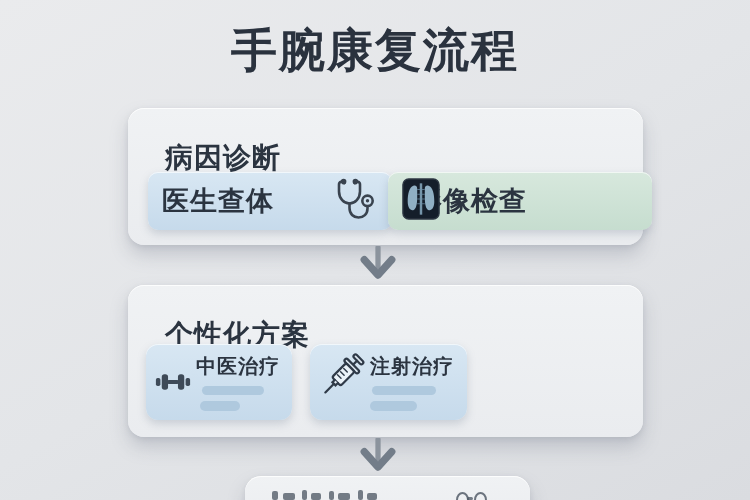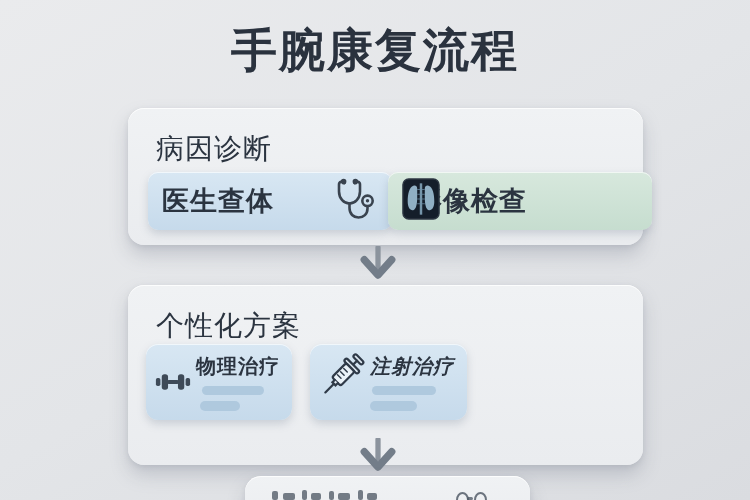--- a/index.html
+++ b/index.html
@@ -17,42 +17,42 @@
     text-align:center;font-size:46px;font-weight:700;
     color:#2a323e;letter-spacing:2px;
   }
   .card{
     position:absolute;border-radius:16px;
     background:linear-gradient(180deg,#f0f2f4 0%,#eaecef 100%);
     box-shadow:0 10px 18px rgba(125,132,145,.32),0 2px 5px rgba(125,132,145,.18),
                inset 0 1px 0 rgba(255,255,255,.8);
   }
   .card1{left:128px;top:108px;width:515px;height:137px;}
-  .card2{left:128px;top:285px;width:515px;height:180px;}
+  .card2{left:128px;top:285px;width:515px;height:152px;}
   .card3{left:245px;top:476px;width:285px;height:60px;}
   .card-heading{
-    position:absolute;left:20px;top:14px;margin:8px;
-    font-size:28px;font-weight:400;color:#2b3440;letter-spacing:1px;
+    position:absolute;left:20px;top:14px;margin:17px;
+    font-size:28px;font-weight:700;color:#2b3440;letter-spacing:1px;
   }
   .pill{
     position:absolute;border-radius:10px;
     display:flex;align-items:center;
     box-shadow:0 4px 9px rgba(115,130,148,.28),inset 0 1px 0 rgba(255,255,255,.65);
   }
   .tone-blue{background:linear-gradient(180deg,#d8e7f3 0%,#c6daeb 100%);}
   .tone-green{background:linear-gradient(180deg,#d7e8dd 0%,#c6ddcf 100%);}
   .pill-label{font-size:27px;font-weight:700;color:#2b3440;letter-spacing:1px;}
   
   .pill-exam{left:20px;top:64px;width:218px;height:58px;padding:0 12px 0 14px;justify-content:space-between;}
   .pill-imaging{left:260px;top:64px;width:240px;height:58px;padding:0 10px 0 14px;}
   .pill-imaging .pill-label{margin-left:13px;}
   
   .mini{position:absolute;top:59px;height:76px;border-radius:12px;display:block;}
   .mini-1{left:18px;width:146px;}
-  .mini-2{left:182px;width:157px;font-style:italic;}
+  .mini-2{left:182px;width:157px;}
   .mini-3{left:354px;width:148px;}
   .mini .mini-label{position:absolute;top:9px;font-size:20px;font-weight:700;color:#2b3440;letter-spacing:1px;}
   .mini-1 .mini-label{left:50px;}
   .mini-2 .mini-label{left:60px;}
   .mini-3 .mini-label{left:52px;}
   .skel{position:absolute;border-radius:6px;}
   .skel-blue{background:#afc9de;}
   .skel-green{background:#a9c9b5;}
   .mini .skel-a{top:42px;width:62px;height:9px;}
   .mini .skel-b{top:57px;width:40px;height:10px;}
@@ -127,21 +127,21 @@
         <svg width="36" height="22" viewBox="0 0 40 22">
           <g fill="#3e4a58">
             <rect x="1" y="6.5" width="5" height="9" rx="2"></rect>
             <rect x="7.5" y="2.5" width="7" height="17" rx="3"></rect>
             <rect x="13" y="8.8" width="14" height="4.4" rx="2.2"></rect>
             <rect x="25.5" y="2.5" width="7" height="17" rx="3"></rect>
             <rect x="34" y="6.5" width="5" height="9" rx="2"></rect>
           </g>
         </svg>
       </span>
-      <span class="mini-label">物理治疗</span>
+      <span class="mini-label">中医治疗</span>
       <span class="skel skel-blue skel-a"></span>
       <span class="skel skel-blue skel-b"></span>
     </div>
 
     <div class="pill tone-blue mini mini-2">
       <span class="icon-slot syringe-slot">
         <svg width="58" height="62" viewBox="0 0 52 56">
           <g transform="rotate(45 26 26)" stroke="#2f3a48" stroke-width="2" fill="none" stroke-linecap="round">
             <rect x="20.5" y="2" width="11" height="3.5" rx="1.75" fill="#dfe9f2"></rect>
             <line x1="26" y1="5.5" x2="26" y2="10.5"></line>

